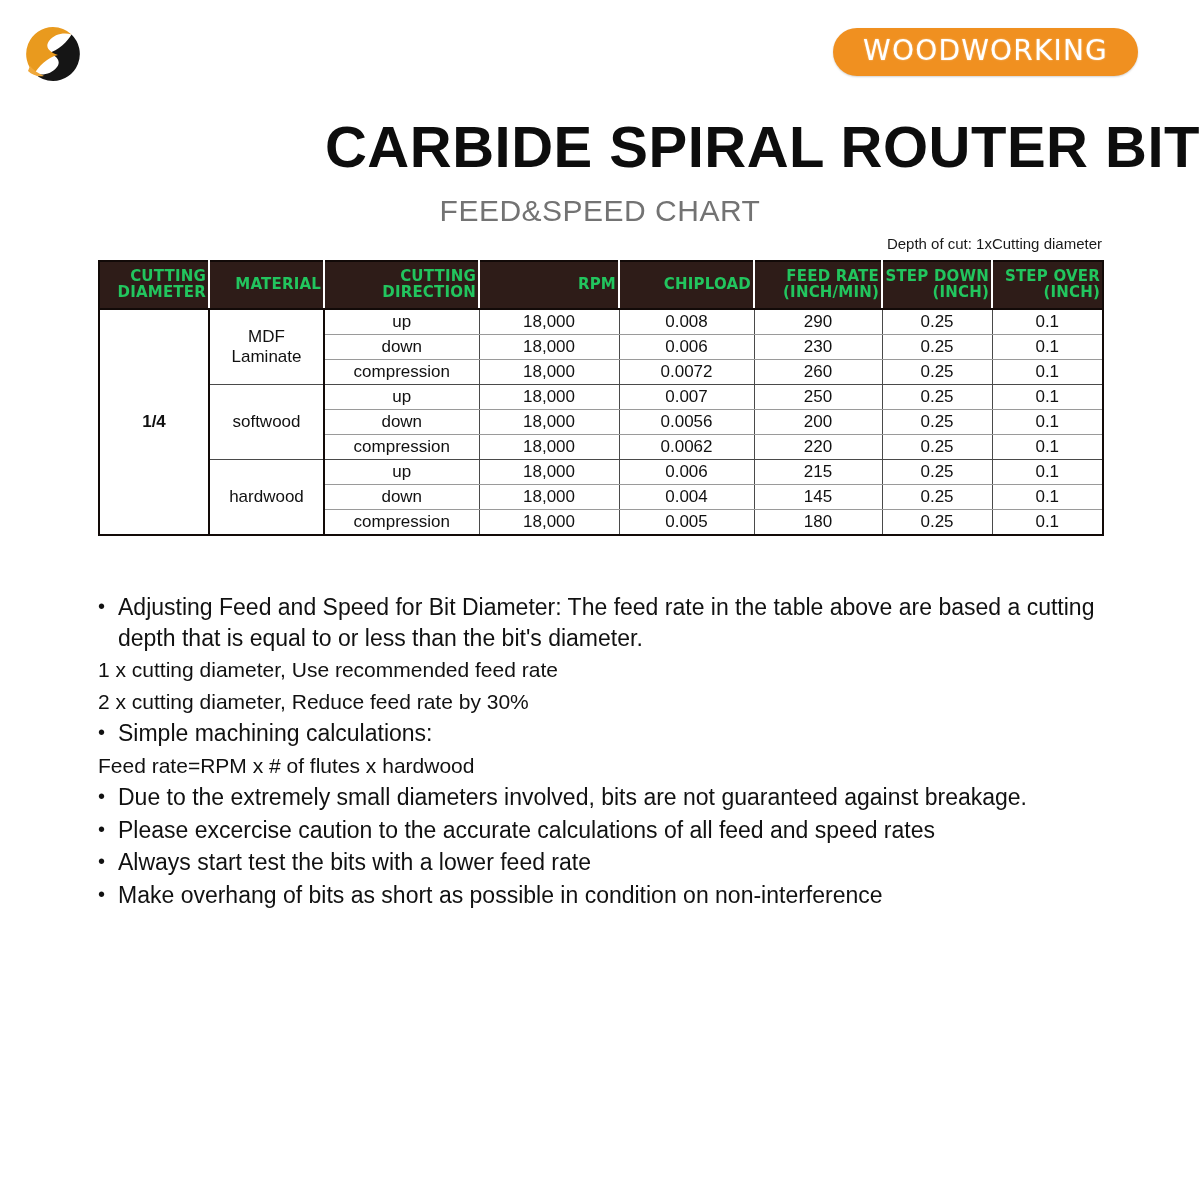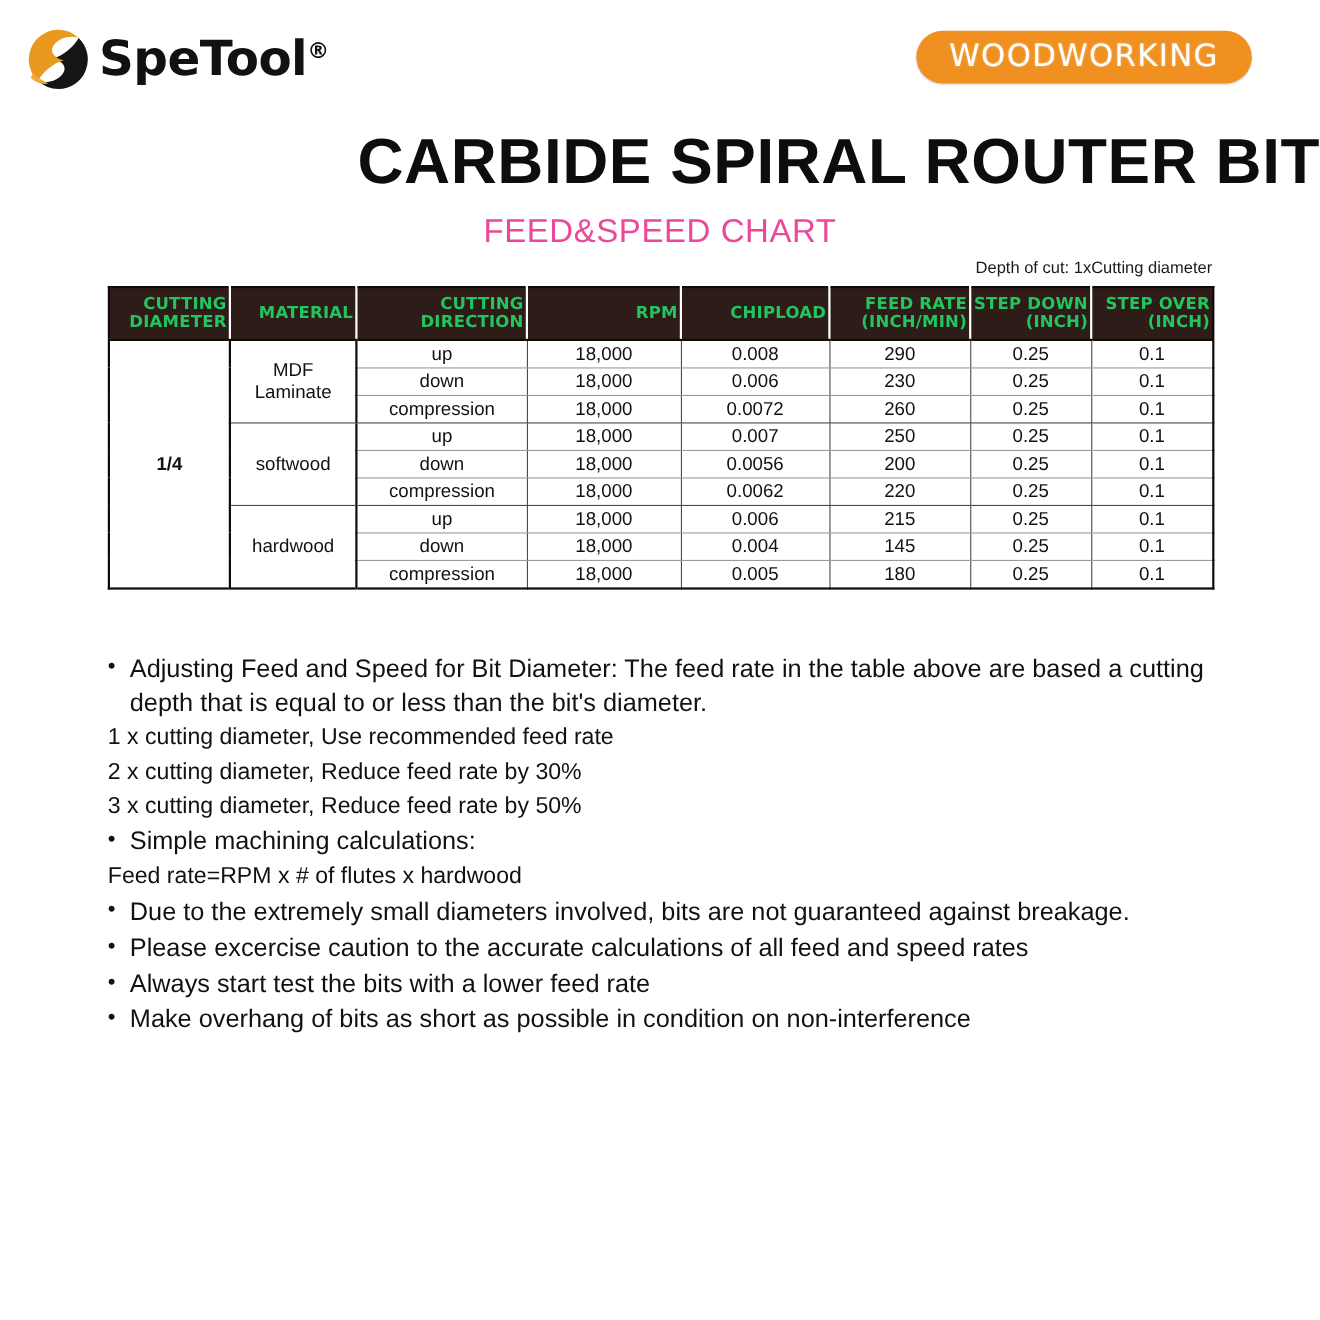--- a/index.html
+++ b/index.html
@@ -79,21 +79,21 @@
     color: #0d0d0d;
     line-height: 1;
   }
   .subtitle {
     position: absolute;
     left: 0; right: 0;
     top: 196px;
     text-align: center;
     font-size: 30px;
     letter-spacing: 0.5px;
-    color: #ec4899;
+    color: #737373;
     line-height: 1;
   }
   .depth-note {
     position: absolute;
     right: 98px;
     top: 236px;
     font-size: 15px;
     color: #1a1a1a;
     line-height: 1;
   }
@@ -181,21 +181,20 @@
 
 <div class="brand">
   <span class="brand-mark">
     <svg width="62" height="62" viewBox="0 0 62 62" aria-hidden="true">
       <path d="M31 4 a27 27 0 0 1 0 54 a27 27 0 0 1 0 -54 Z" fill="none"></path>
       <path d="M49.5 11.5 A27 27 0 0 1 31 58 A27 27 0 0 1 12.5 50.5 C20 53 30 51 35 44 C40 37 33 32 26 30 C36 28 46 18 49.5 11.5 Z" fill="#151515"></path>
       <path d="M12.5 50.5 A27 27 0 0 1 31 4 A27 27 0 0 1 49.5 11.5 C42 9 32 11 27 18 C22 25 29 30 36 32 C26 34 16 44 12.5 50.5 Z" fill="#e99a1e"></path>
       <path d="M6 48 C10 52 16 54 22 53 C16 50 11 47 8 43 Z" fill="#f0a83a"></path>
     </svg>
   </span>
-  <span class="brand-name"><span>SpeTool</span><span class="brand-reg">®</span></span>
 </div>
 
 <div class="badge">
   <span class="badge-text">WOODWORKING</span>
 </div>
 
 <div class="title">CARBIDE SPIRAL ROUTER BIT</div>
 <div class="subtitle">FEED&amp;SPEED CHART</div>
 <div class="depth-note">Depth of cut: 1xCutting diameter</div>
 
@@ -330,21 +329,20 @@
 </table>
 
 <div class="notes">
 
   <div class="note-row">
     <span class="note-bullet">•</span>
     <span class="note-text">Adjusting Feed and Speed for Bit Diameter: The feed rate in the table above are based a cutting depth that is equal to or less than the bit's diameter.</span>
   </div>
   <div class="note-sub">1 x cutting diameter, Use recommended feed rate</div>
   <div class="note-sub">2 x cutting diameter, Reduce feed rate by 30%</div>
-  <div class="note-sub">3 x cutting diameter, Reduce feed rate by 50%</div>
 
   <div class="note-row">
     <span class="note-bullet">•</span>
     <span class="note-text">Simple machining calculations:</span>
   </div>
   <div class="note-sub">Feed rate=RPM x # of flutes x hardwood</div>
 
   <div class="note-row">
     <span class="note-bullet">•</span>
     <span class="note-text">Due to the extremely small diameters involved, bits are not guaranteed against breakage.</span>

